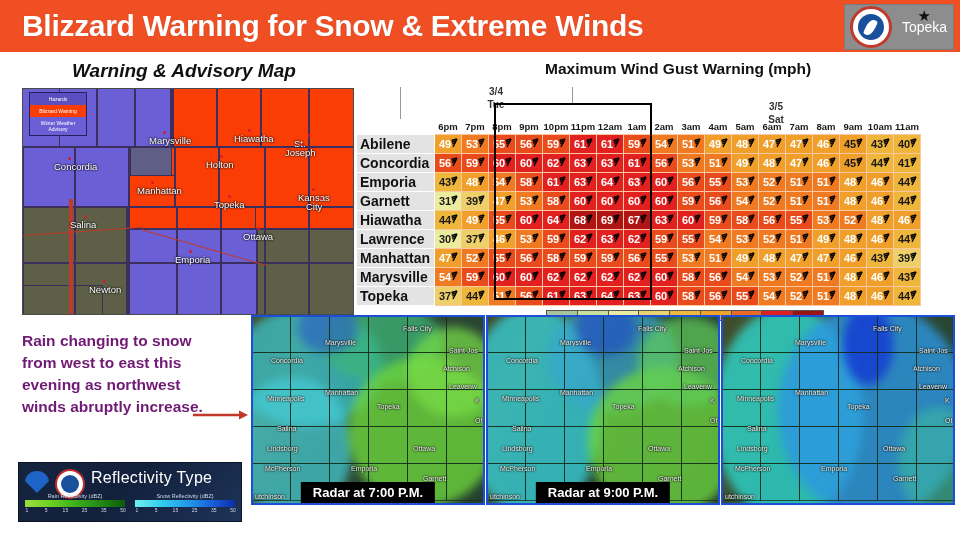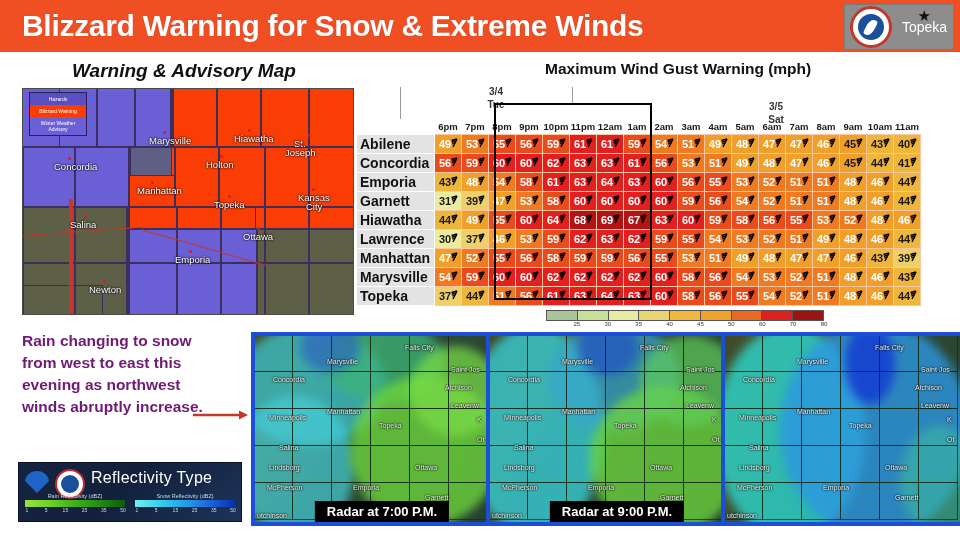--- a/index.html
+++ b/index.html
@@ -165,22 +165,22 @@
     border-radius:50%;background:#1a4f9c;
   }
   .ref-block{position:absolute;top:30px;}
   .ref-lbl{font-size:5.5px;color:#cfd8e8;text-align:center;margin-bottom:1px;}
   .ref-bar{height:7px;display:flex;}
   .ref-ticks{position:relative;height:8px;}
   .ref-ticks span{position:absolute;font-size:5px;color:#cfd8e8;transform:translateX(-50%);}
 
   
   .radar{
-    position:absolute;top:332px;width:230px;height:186px;
-    overflow:hidden;border:4px solid #1d4ed8;padding-left:24px;
+    position:absolute;top:315px;width:230px;height:186px;
+    overflow:hidden;border:2px solid #1d4ed8;
   }
   #radar1{left:251px;}
   #radar2{left:486px;}
   #radar3{left:721px;}
   .rbase{
     position:absolute;left:0;top:0;width:100%;height:100%;
     background:linear-gradient(120deg,#3c4a2a 0%,#4a5a30 18%,#2e4a35 40%,#24402f 100%);
   }
   .rblob{position:absolute;border-radius:50%;filter:blur(5px);}
   .rcounty{

